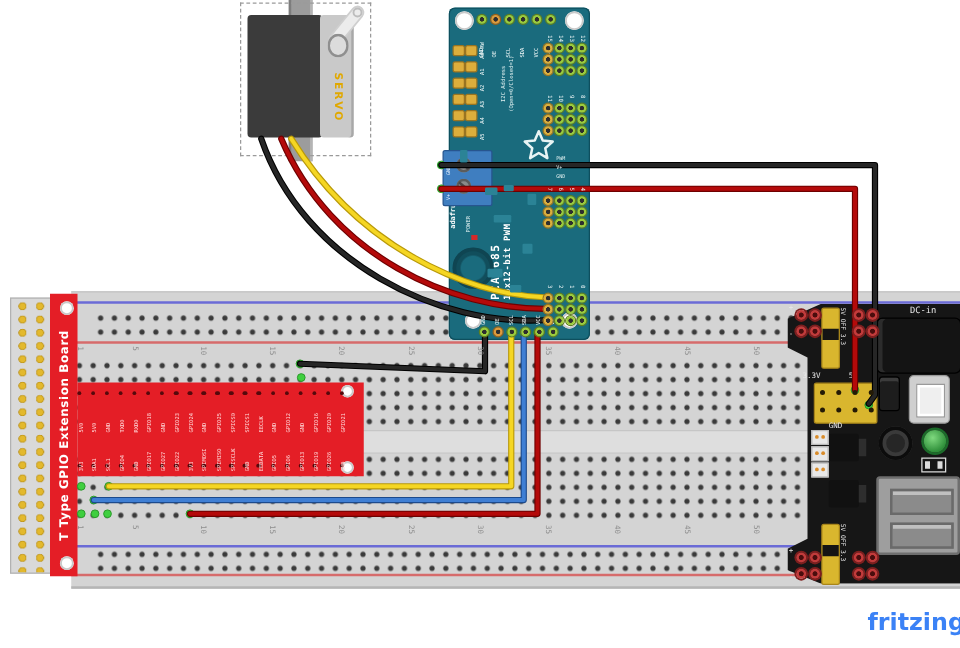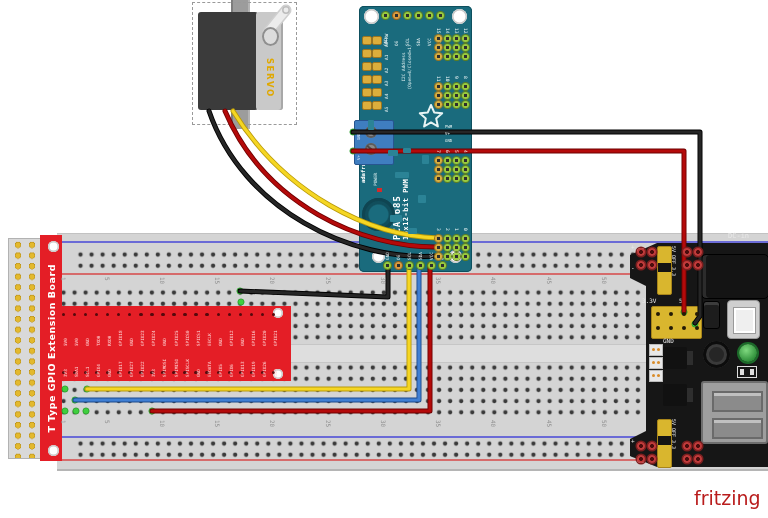--- a/index.html
+++ b/index.html
@@ -102,22 +102,22 @@
   #plugicon{left:737px;top:366px;width:20px;height:12px;border:1.5px solid #ddd;display:flex;align-items:center;justify-content:space-between;padding:0 2px;box-sizing:border-box;}
   #plugicon i{display:block;width:4px;height:6px;background:#ddd;}
   #usb{left:701px;top:381px;width:67px;height:63px;background:#9e9e9e;border:2px solid #6e6e6e;border-radius:3px;box-sizing:border-box;}
   .usbslot{position:absolute;height:17px;width:47px;background:#8b8b8b;border:2px solid #6a6a6a;
            box-shadow:inset 0 3px 0 #c0c0c0;}
   .tbox{position:absolute;width:24px;height:22px;background:#111;border-radius:2px;}
   .tbox::after{content:"";position:absolute;right:-6px;top:4px;width:6px;height:14px;background:#2e2e2e;}
   .wbox{position:absolute;width:12px;height:10px;background:#e8e8e8;border:1px solid #bbb;}
   .wbox::after{content:"";position:absolute;left:2px;top:3px;width:3px;height:3px;border-radius:50%;background:#d98c2a;box-shadow:5px 0 0 #d98c2a;}
 
-  #fritzing{left:694px;top:487px;width:70px;color:#b91c1c;font-size:19px;
-            font-family:"DejaVu Sans",sans-serif;letter-spacing:0px;}
+  #fritzing{left:694px;top:487px;width:70px;color:#3b82f6;font-size:19px;
+            font-family:"DejaVu Sans",sans-serif;letter-spacing:0px;font-weight:bold;}
   svg{position:absolute;left:0;top:0;pointer-events:none;}
 </style>
 </head>
 <body>
 
 <div id="stage" class="nosel">
 
   <div class="abs" id="bb-body"></div>
   <div class="abs rail-line-blue" style="left:57px;top:241px;width:711px;"></div>
   <div class="abs rail-line-red" style="left:57px;top:273px;width:711px;"></div>
@@ -138,21 +138,21 @@
   <div class="abs" id="cob-body"></div>
   <div class="abs hole-w" style="left:273px;top:308px;width:10px;height:10px;"></div>
   <div class="abs hole-w" style="left:273px;top:369px;width:10px;height:10px;"></div>
   <div class="abs" id="cob-title">
       <span>T Type GPIO Extension Board</span>
     </div>
   <div id="cob-pins"></div>
 
   <div class="abs" id="psu"></div>
   <div id="psu-parts"></div>
-  <div class="abs psutxt" style="left:728px;top:232px;font-size:7px;">DC-in</div>
+  <div class="abs psutxt" style="left:728px;top:244px;font-size:7px;">DC-in</div>
   <div class="abs" id="dcjack"></div>
   <div class="abs psutxt" style="left:631px;top:243px;">+</div>
   <div class="abs psutxt" style="left:631px;top:264px;">-</div>
   <div class="abs psutxt" style="left:631px;top:437px;">+</div>
   <div class="abs psutxt" style="left:631px;top:458px;">-</div>
   <div class="abs jumper" style="left:657px;top:246px;"></div>
   <div class="abs psutxt-v" style="left:671px;top:246px;height:50px;">5V OFF 3.3</div>
   <div class="abs jumper" style="left:657px;top:419px;"></div>
   <div class="abs psutxt-v" style="left:671px;top:419px;height:50px;">5V OFF 3.3</div>
   <div class="abs psutxt" style="left:642px;top:297px;">3.3V</div>

